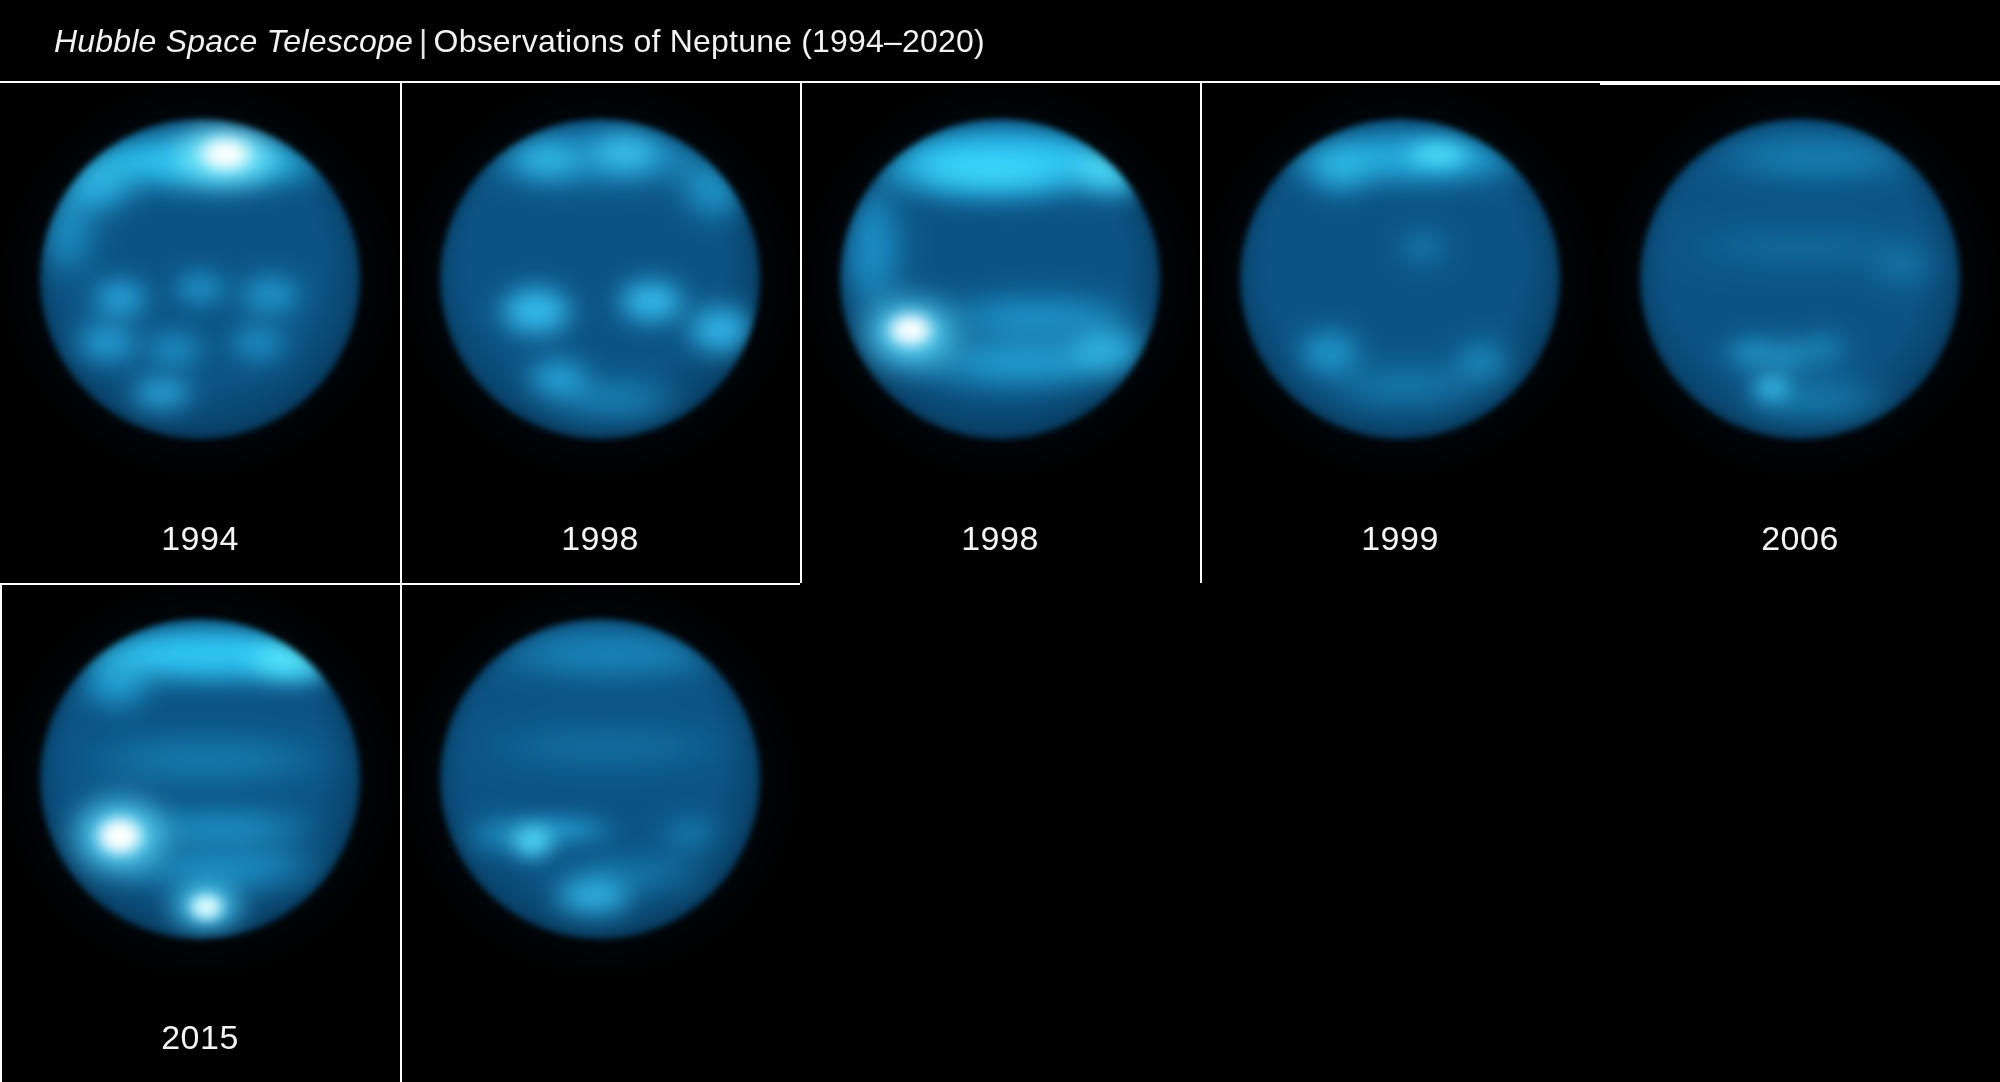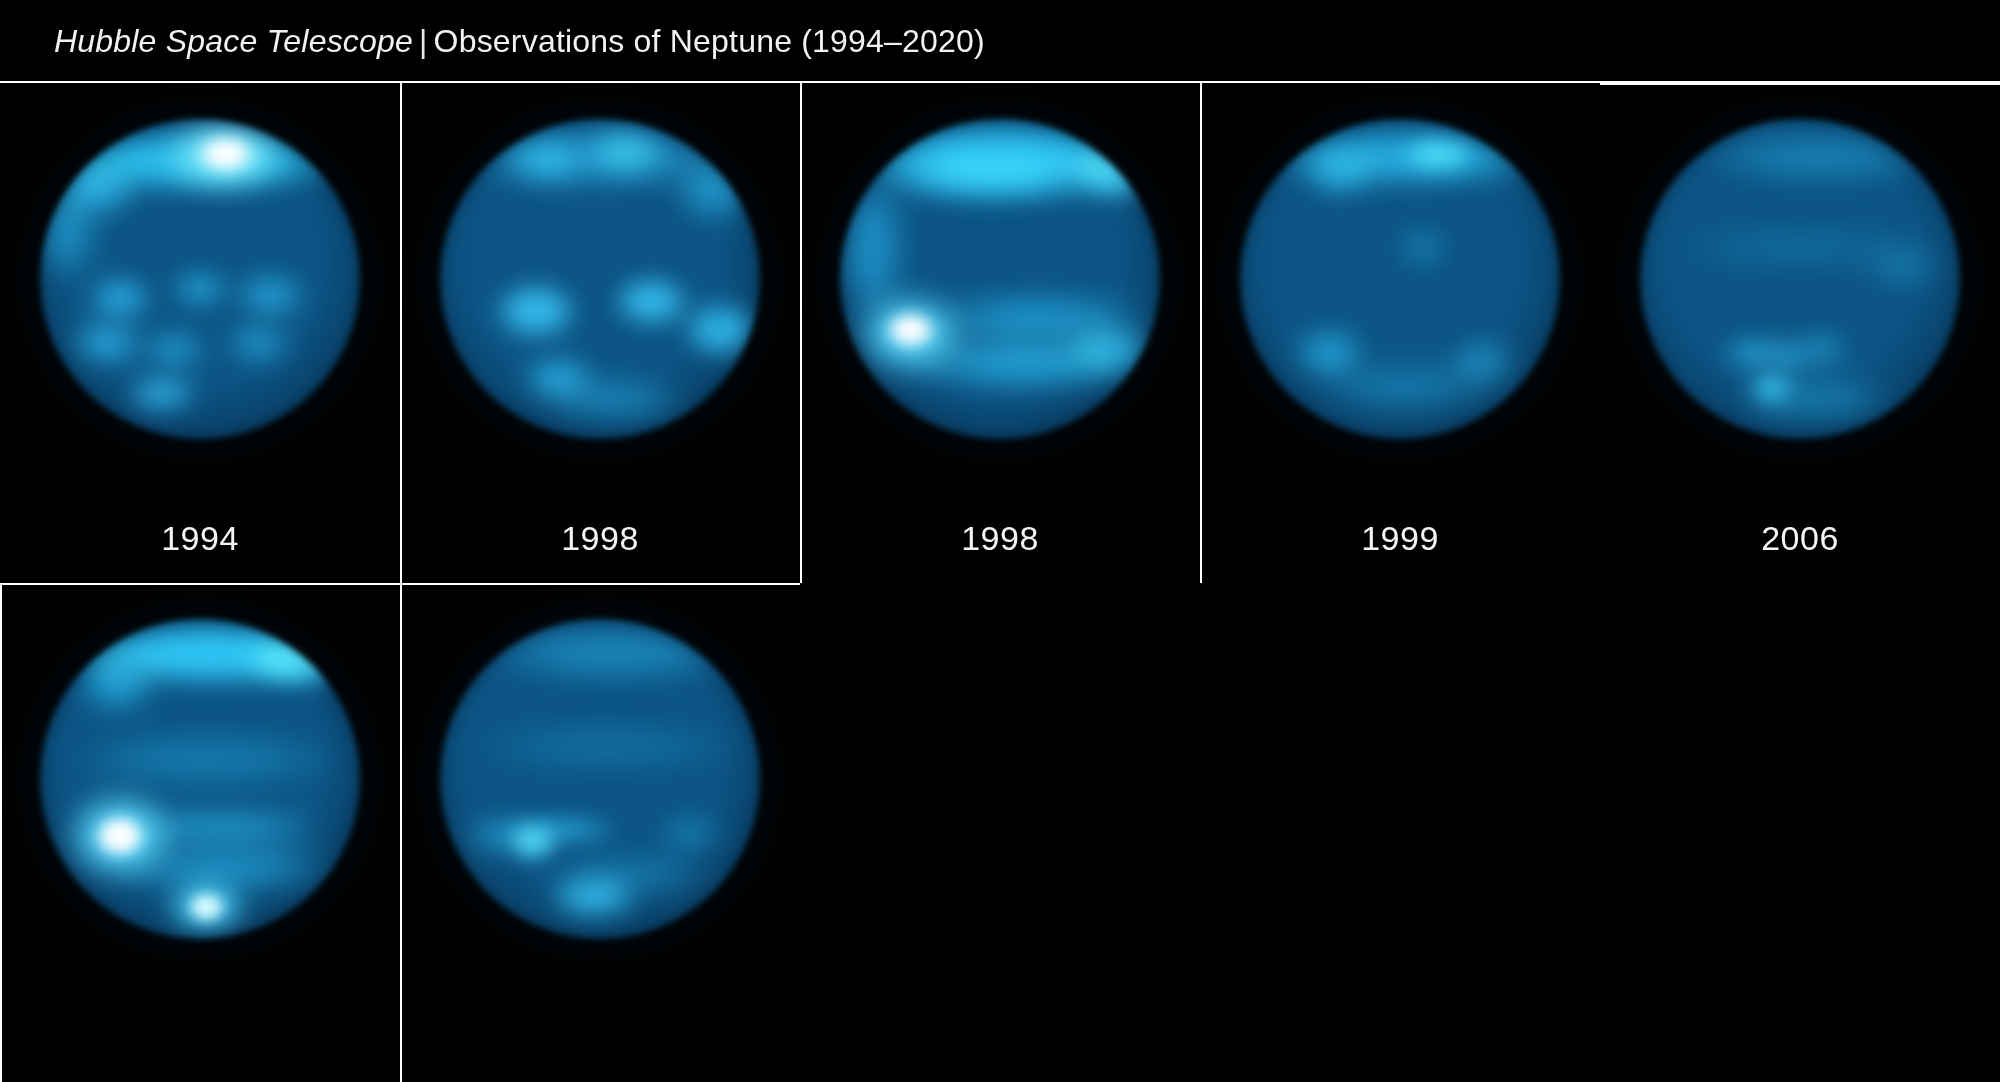--- a/index.html
+++ b/index.html
@@ -264,20 +264,21 @@
           <div class="feature" style="left: 10%; top: 36%; width: 84%; height: 16%; background: radial-gradient(rgb(23, 134, 200) 0%, rgb(23, 134, 200) 34%, rgba(0, 0, 0, 0) 76%); opacity: 0.45; filter: blur(15px);"></div>
           <div class="feature" style="left: 17%; top: 61%; width: 16%; height: 14%; background: radial-gradient(rgb(255, 255, 255) 0%, rgb(255, 255, 255) 34%, rgba(0, 0, 0, 0) 76%); opacity: 1; filter: blur(5px);"></div>
           <div class="feature" style="left: 8%; top: 54%; width: 34%; height: 28%; background: radial-gradient(rgb(78, 198, 251) 0%, rgb(78, 198, 251) 34%, rgba(0, 0, 0, 0) 76%); opacity: 0.95; filter: blur(12px);"></div>
           <div class="feature" style="left: 24%; top: 60%; width: 64%; height: 10%; background: radial-gradient(rgb(31, 151, 220) 0%, rgb(31, 151, 220) 34%, rgba(0, 0, 0, 0) 76%); opacity: 0.7; filter: blur(13px);"></div>
           <div class="feature" style="left: 24%; top: 71%; width: 68%; height: 14%; background: radial-gradient(rgb(28, 144, 214) 0%, rgb(28, 144, 214) 34%, rgba(0, 0, 0, 0) 76%); opacity: 0.65; filter: blur(14px);"></div>
           <div class="feature" style="left: 46%; top: 85%; width: 12%; height: 10%; background: radial-gradient(rgb(205, 242, 255) 0%, rgb(205, 242, 255) 34%, rgba(0, 0, 0, 0) 76%); opacity: 1; filter: blur(5px);"></div>
           <div class="feature" style="left: 39%; top: 81%; width: 26%; height: 18%; background: radial-gradient(rgb(63, 188, 248) 0%, rgb(63, 188, 248) 34%, rgba(0, 0, 0, 0) 76%); opacity: 0.9; filter: blur(11px);"></div>
           <div class="limb-soft" style="background: radial-gradient(circle, rgba(0, 0, 0, 0) 62%, rgba(0, 0, 0, 0.34) 83%, rgba(0, 0, 0, 0.86) 95%, rgb(0, 0, 0) 100%);"></div>
         </div>
       </div>
+      <div class="year">2015</div>
     </div>
     <div class="panel vrule hrule">
       <div class="disk-wrap">
         <div class="glow" style="background: radial-gradient(circle, rgba(20, 120, 185, 0.34) 0%, rgba(14, 86, 140, 0.2) 46%, rgba(8, 48, 82, 0.1) 62%, rgba(0, 0, 0, 0) 76%);"></div>
         <div class="disk">
           <div class="disk-base" style="background: radial-gradient(circle at 48% 44%, rgb(11, 83, 132) 0%, rgb(11, 83, 132) 52%, rgb(7, 52, 85) 86%, rgb(4, 35, 60) 100%);"></div>
           <div class="feature" style="left: 14%; top: 3%; width: 80%; height: 16%; background: radial-gradient(rgb(28, 143, 210) 0%, rgb(28, 143, 210) 34%, rgba(0, 0, 0, 0) 76%); opacity: 0.55; filter: blur(14px);"></div>
           <div class="feature" style="left: 10%; top: 33%; width: 84%; height: 14%; background: radial-gradient(rgb(22, 132, 196) 0%, rgb(22, 132, 196) 34%, rgba(0, 0, 0, 0) 76%); opacity: 0.32; filter: blur(15px);"></div>
           <div class="feature" style="left: 16%; top: 62%; width: 40%; height: 8%; background: radial-gradient(rgb(36, 154, 223) 0%, rgb(36, 154, 223) 34%, rgba(0, 0, 0, 0) 76%); opacity: 0.8; filter: blur(10px);"></div>
           <div class="feature" style="left: 21%; top: 64%; width: 16%; height: 12%; background: radial-gradient(rgb(63, 182, 240) 0%, rgb(63, 182, 240) 34%, rgba(0, 0, 0, 0) 76%); opacity: 0.95; filter: blur(8px);"></div>

